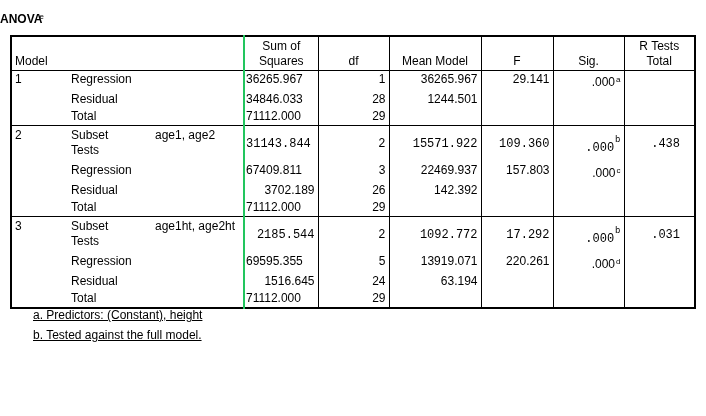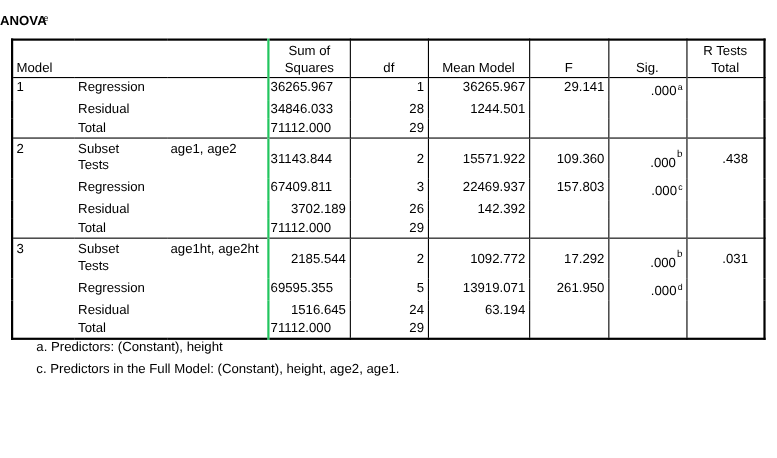--- a/index.html
+++ b/index.html
@@ -16,25 +16,25 @@
   table.anova td.thick-left { border-left: 2px solid #22c55e; }
   table.anova tr.hdr td { vertical-align: bottom; text-align: center; line-height: 15px; height: 32px; padding-bottom: 1px; }
   table.anova tr.hdr td.model-h { text-align: left; margin-left: 28px; }
   table.anova tr.hdr { border-bottom: 1px solid #000; }
   table.anova tr.grp-start td { border-top: 1px solid #000; }
   table.anova tr.hdr + tr.grp-start td { border-top: none; }
   .r { text-align: right; }
   .c { text-align: right; }
   td.num-left { text-align: left; padding-left: 1px !important; }
   tr.subset td { height: 34px; line-height: 15px; }
-  tr.subset td.mid { vertical-align: middle; }
+  tr.subset td.mid { vertical-align: middle; font-family: Liberation Mono, monospace; }
   tr.subset td.top { padding-top: 2px; }
   sup.fn { font-size: 8px; vertical-align: 4px; margin-left: 1px; }
   sup.fn-hi { font-size: 9px; vertical-align: 9px; margin-left: 1px; }
-  .footnotes { position: absolute; left: 33px; top: 306px; }
+  .footnotes { position: absolute; left: 33px; top: 306px; text-decoration: underline; }
   .footnotes div { height: 20px; line-height: 18px; font-size: 12px; }
 </style>
 </head>
 <body>
 
 <div class="title"><span>ANOVA</span><sup>e</sup></div>
 
 <table class="anova">
   <colgroup>
     <col style="width:57px">
@@ -142,21 +142,21 @@
     <td class="c mid">17.292</td>
     <td class="r mid"><span>.000</span><sup class="fn-hi">b</sup></td>
     <td class="r mid" style="padding-right:14px">.031</td>
   </tr>
   <tr>
     <td class="nob">Regression</td>
     <td class="nob"></td>
     <td class="thick-left num-left">69595.355</td>
     <td class="r">5</td>
     <td class="r">13919.071</td>
-    <td class="c">261.950</td>
+    <td class="c">220.261</td>
     <td class="r"><span>.000</span><sup class="fn">d</sup></td>
     <td class="r"></td>
   </tr>
   <tr>
     <td class="nob">Residual</td>
     <td class="nob"></td>
     <td class="thick-left r">1516.645</td>
     <td class="r">24</td>
     <td class="r">63.194</td>
     <td class="c"></td>
@@ -171,14 +171,14 @@
     <td class="r"></td>
     <td class="c"></td>
     <td class="r"></td>
     <td class="r"></td>
   </tr>
 </tbody>
   </table>
 
 <div class="footnotes">
   <div>a. Predictors: (Constant), height</div>
-  <div>c. Predictors in the Full Model: (Constant), height, age2, age1.</div>
+  <div>b. Tested against the full model.</div>
 </div>
 
 </body></html>

